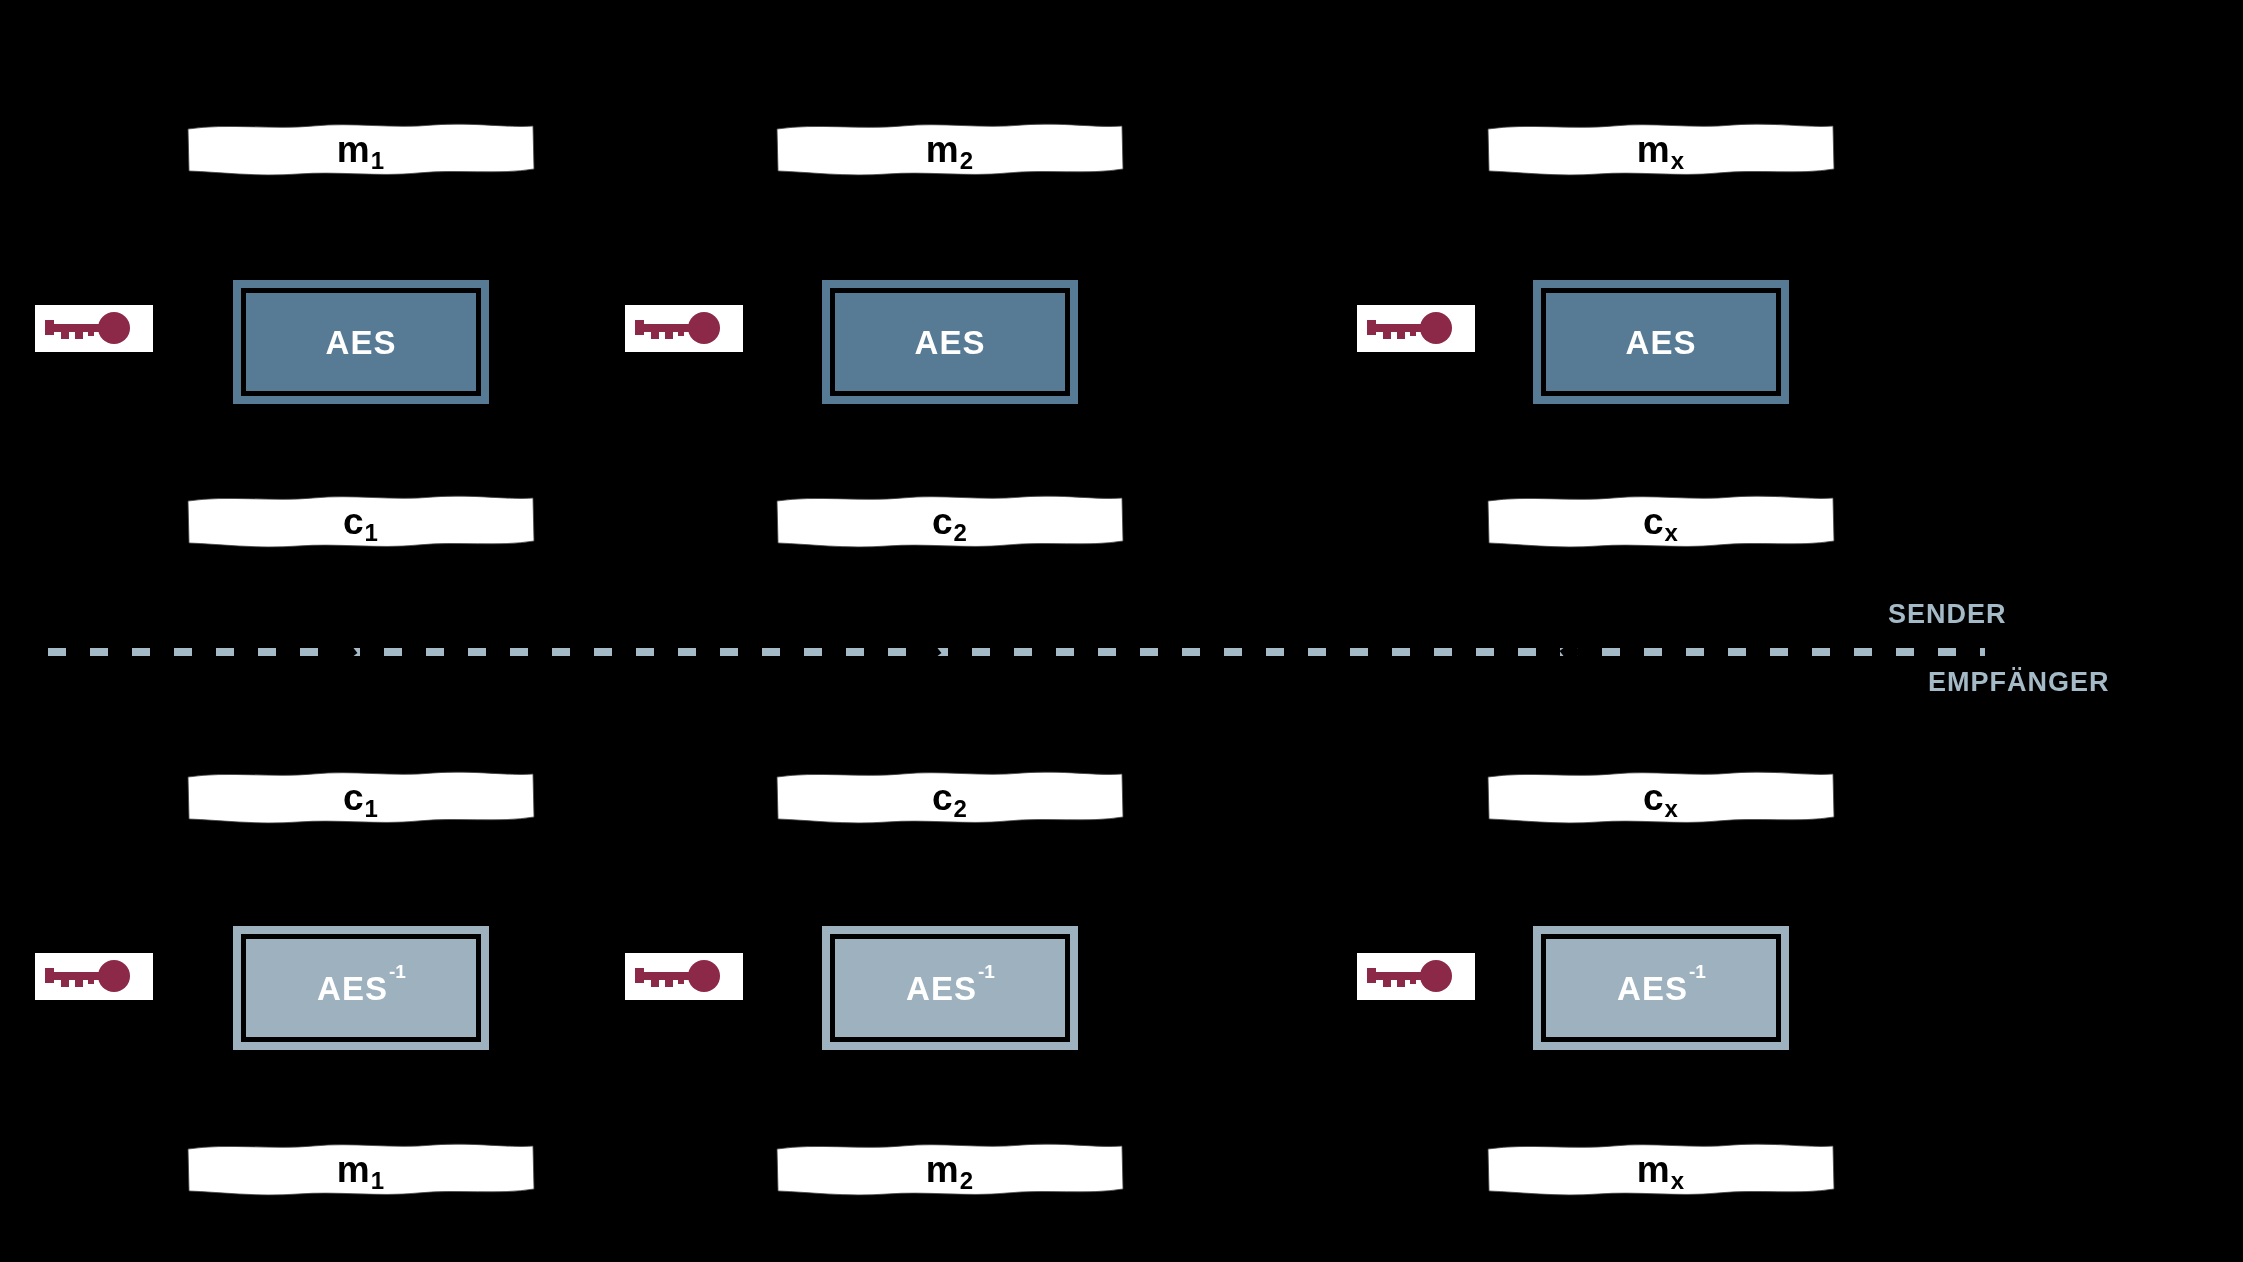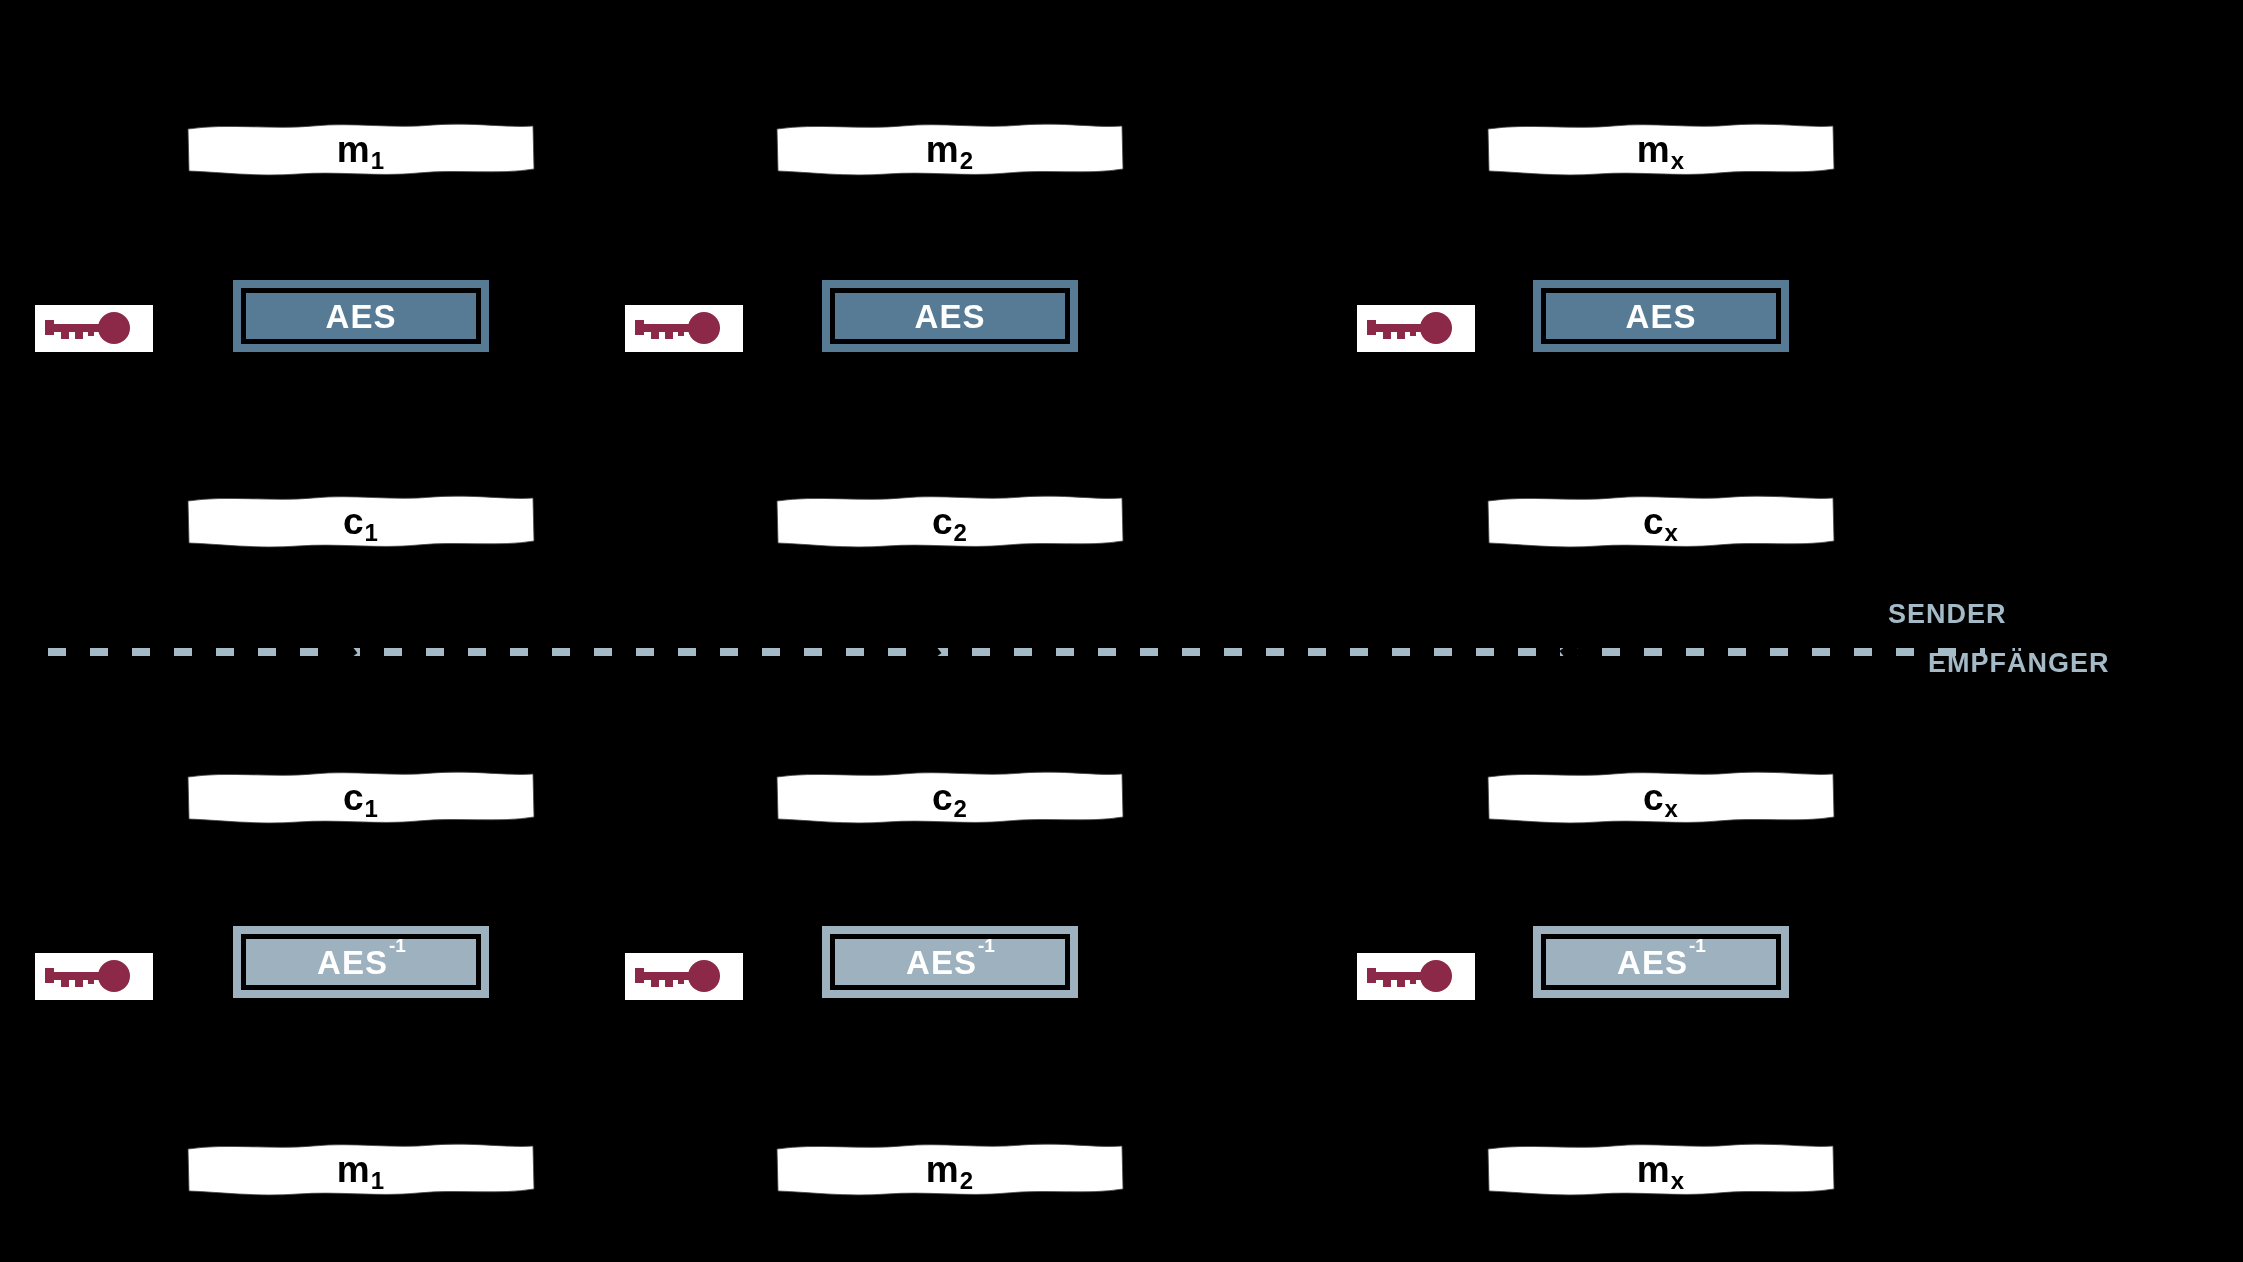--- a/index.html
+++ b/index.html
@@ -12,21 +12,21 @@
   .block svg{position:absolute;left:0;top:0;width:100%;height:100%;}
   .block svg path{fill:var(--block-bg,#fff);stroke:#444;stroke-width:0.8;}
   .block .blabel{
     position:absolute;inset:0;display:flex;align-items:center;justify-content:center;
     color:var(--block-text,#000);font-weight:bold;font-size:37px;line-height:1;
   }
   .block .blabel sub{font-size:24px;font-weight:bold;vertical-align:baseline;
     position:relative;top:12px;left:1px;}
   
   .aesbox{
-    position:absolute;width:256px;height:72px;box-sizing:border-box;
+    position:absolute;width:256px;height:124px;box-sizing:border-box;
     display:flex;align-items:center;justify-content:center;
     color:var(--box-text,#fff);font-weight:bold;font-size:33px;letter-spacing:1px;line-height:1;
   }
   .aesbox.enc{background:var(--aes-fill,#587b95);border:8px solid var(--aes-fill,#587b95);
     box-shadow:inset 0 0 0 5px #000;}
   .aesbox.dec{background:var(--aes-inv-fill,#9db1bf);border:8px solid var(--aes-inv-fill,#9db1bf);
     box-shadow:inset 0 0 0 5px #000;justify-content:center;}
   .aesbox sup{font-size:19px;font-weight:bold;position:relative;top:-10px;left:1px;letter-spacing:0;}
   
   .key{position:absolute;width:118px;height:47px;background:var(--block-bg,#fff);
@@ -148,21 +148,21 @@
         <span>c</span>
         <sub>x</sub>
       </span>
   </div>
 
   <div class="divider"></div>
   <div class="cut" style="left:339px"></div>
   <div class="cut" style="left:923px"></div>
   <div class="cut" style="left:1563px"></div>
   <div class="sidelabel" style="left:1888px;top:601px">SENDER</div>
-  <div class="sidelabel" style="left:1928px;top:650px">EMPFÄNGER</div>
+  <div class="sidelabel" style="left:1928px;top:669px">EMPFÄNGER</div>
 
   <div class="block" style="left:183px;top:768px">
     <svg viewBox="0 0 354 58" preserveAspectRatio="none">
         <path d="M5,9 C45,3 90,10 130,6 C170,2 210,9 250,5 C290,2 325,8 350,6 L351,49 C315,55 275,49 235,53 C195,57 155,51 115,54 C75,57 35,52 6,51 Z"></path>
       </svg>
     <span class="blabel">
         <span>c</span>
         <sub>1</sub>
       </span>
   </div>

